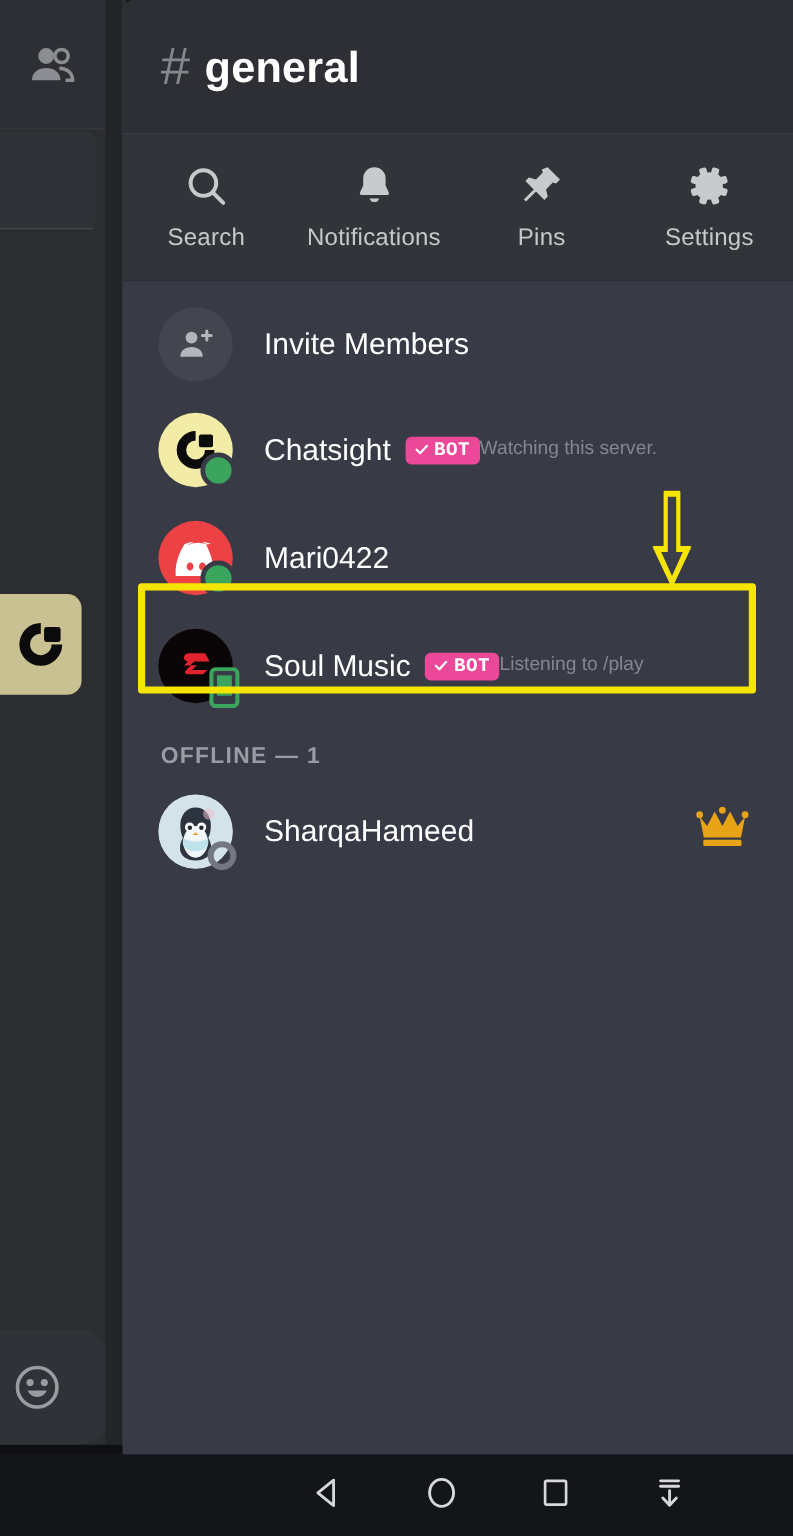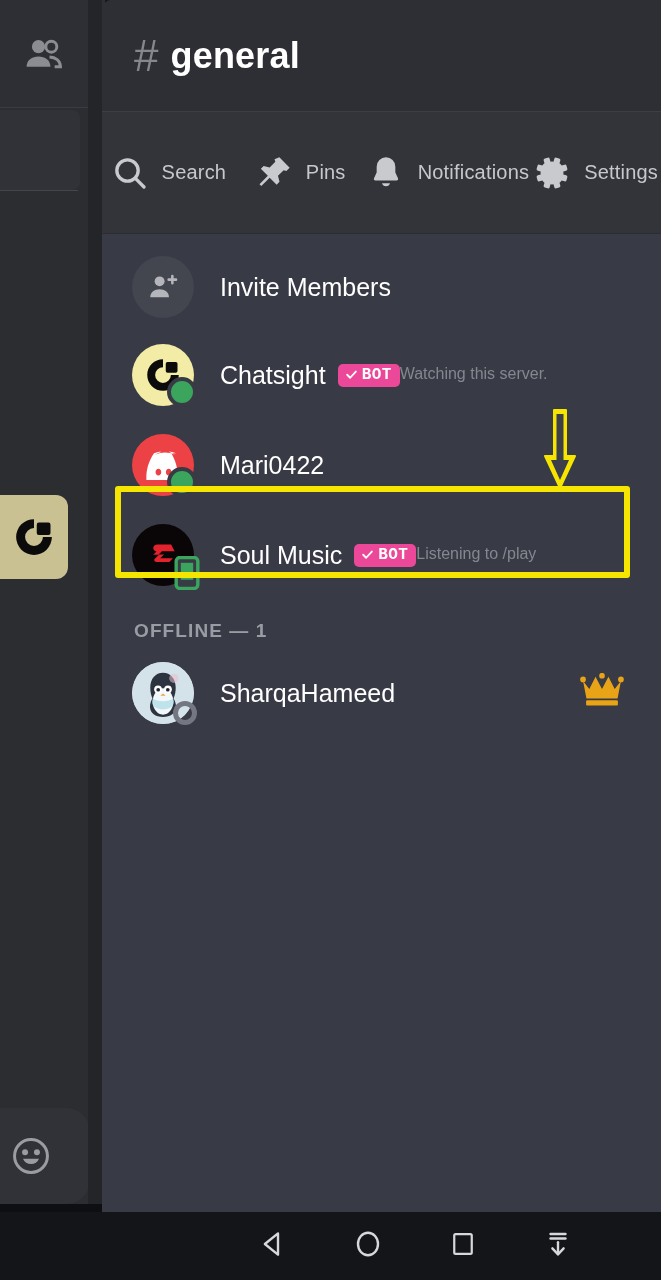--- a/index.html
+++ b/index.html
@@ -71,21 +71,21 @@
     font-size:36px; font-weight:700; color:#ffffff; letter-spacing:0.2px;
   }
 
   
   .actions {
     height:122px; background:#32343a;
     display:flex; align-items:center;
     border-bottom:1px solid #2b2d33;
   }
   .action {
-    flex:1; display:flex; flex-direction:row;
+    flex:1; display:flex; flex-direction:column;
     align-items:center; justify-content:center; gap:12px;
     cursor:pointer;
   }
   .action svg { display:block; }
   .action-label {
     font-size:20px; color:#c6c8cc; font-weight:400; letter-spacing:.2px;
   }
 
   
   .list { position:relative; height:978px; background:#383a45; }
@@ -220,34 +220,34 @@
             <circle cx="10.5" cy="10.5" r="6.4"></circle>
             <line x1="15.4" y1="15.4" x2="20.4" y2="20.4"></line>
           </svg>
         </span>
         <span class="action-label">Search</span>
       </div>
 
       <div class="action">
         <span>
           <svg width="40" height="40" viewBox="0 0 24 24" fill="#c8cace">
-            <path d="M15.2 2.6l6.2 6.2-2 2-1.6-.5-3.4 3.4.9 3.6-1.7 1.7-4.2-4.2-5 5-1.1-1.1 5-5-4.2-4.2L5.8 7.8l3.6.9L12.8 5.3l-.5-1.6z"></path>
+            <path d="M12 2.6a5.6 5.6 0 0 0-5.6 5.6v3.5L4.8 15.2c-.3.6.1 1.3.8 1.3h12.8c.7 0 1.1-.7.8-1.3l-1.6-3.5V8.2A5.6 5.6 0 0 0 12 2.6z"></path>
+            <path d="M9.6 18.2a2.5 2.5 0 0 0 4.8 0z"></path>
           </svg>
         </span>
-        <span class="action-label">Pins</span>
+        <span class="action-label">Notifications</span>
       </div>
 
       <div class="action">
         <span>
           <svg width="40" height="40" viewBox="0 0 24 24" fill="#c8cace">
-            <path d="M12 2.6a5.6 5.6 0 0 0-5.6 5.6v3.5L4.8 15.2c-.3.6.1 1.3.8 1.3h12.8c.7 0 1.1-.7.8-1.3l-1.6-3.5V8.2A5.6 5.6 0 0 0 12 2.6z"></path>
-            <path d="M9.6 18.2a2.5 2.5 0 0 0 4.8 0z"></path>
+            <path d="M15.2 2.6l6.2 6.2-2 2-1.6-.5-3.4 3.4.9 3.6-1.7 1.7-4.2-4.2-5 5-1.1-1.1 5-5-4.2-4.2L5.8 7.8l3.6.9L12.8 5.3l-.5-1.6z"></path>
           </svg>
         </span>
-        <span class="action-label">Notifications</span>
+        <span class="action-label">Pins</span>
       </div>
 
       <div class="action">
         <span>
           <svg width="40" height="40" viewBox="0 0 24 24" fill="#c8cace">
             <path d="M12 8.1A3.9 3.9 0 1 0 12 15.9 3.9 3.9 0 0 0 12 8.1zm0 6a2.1 2.1 0 1 1 0-4.2 2.1 2.1 0 0 1 0 4.2z"></path>
             <path d="M20.5 13.4l-1.7-.5a6.9 6.9 0 0 0 0-1.8l1.7-.5a1 1 0 0 0 .7-1.2l-.5-1.7a1 1 0 0 0-1.2-.7l-1.7.5a7 7 0 0 0-1.3-1.3l.5-1.7a1 1 0 0 0-.7-1.2l-1.7-.5a1 1 0 0 0-1.2.7l-.5 1.7a6.9 6.9 0 0 0-1.8 0l-.5-1.7a1 1 0 0 0-1.2-.7l-1.7.5a1 1 0 0 0-.7 1.2l.5 1.7a7 7 0 0 0-1.3 1.3l-1.7-.5a1 1 0 0 0-1.2.7l-.5 1.7a1 1 0 0 0 .7 1.2l1.7.5a6.9 6.9 0 0 0 0 1.8l-1.7.5a1 1 0 0 0-.7 1.2l.5 1.7a1 1 0 0 0 1.2.7l1.7-.5a7 7 0 0 0 1.3 1.3l-.5 1.7a1 1 0 0 0 .7 1.2l1.7.5a1 1 0 0 0 1.2-.7l.5-1.7a6.9 6.9 0 0 0 1.8 0l.5 1.7a1 1 0 0 0 1.2.7l1.7-.5a1 1 0 0 0 .7-1.2l-.5-1.7a7 7 0 0 0 1.3-1.3l1.7.5a1 1 0 0 0 1.2-.7l.5-1.7a1 1 0 0 0-.7-1.2z"></path>
           </svg>
         </span>
         <span class="action-label">Settings</span>

